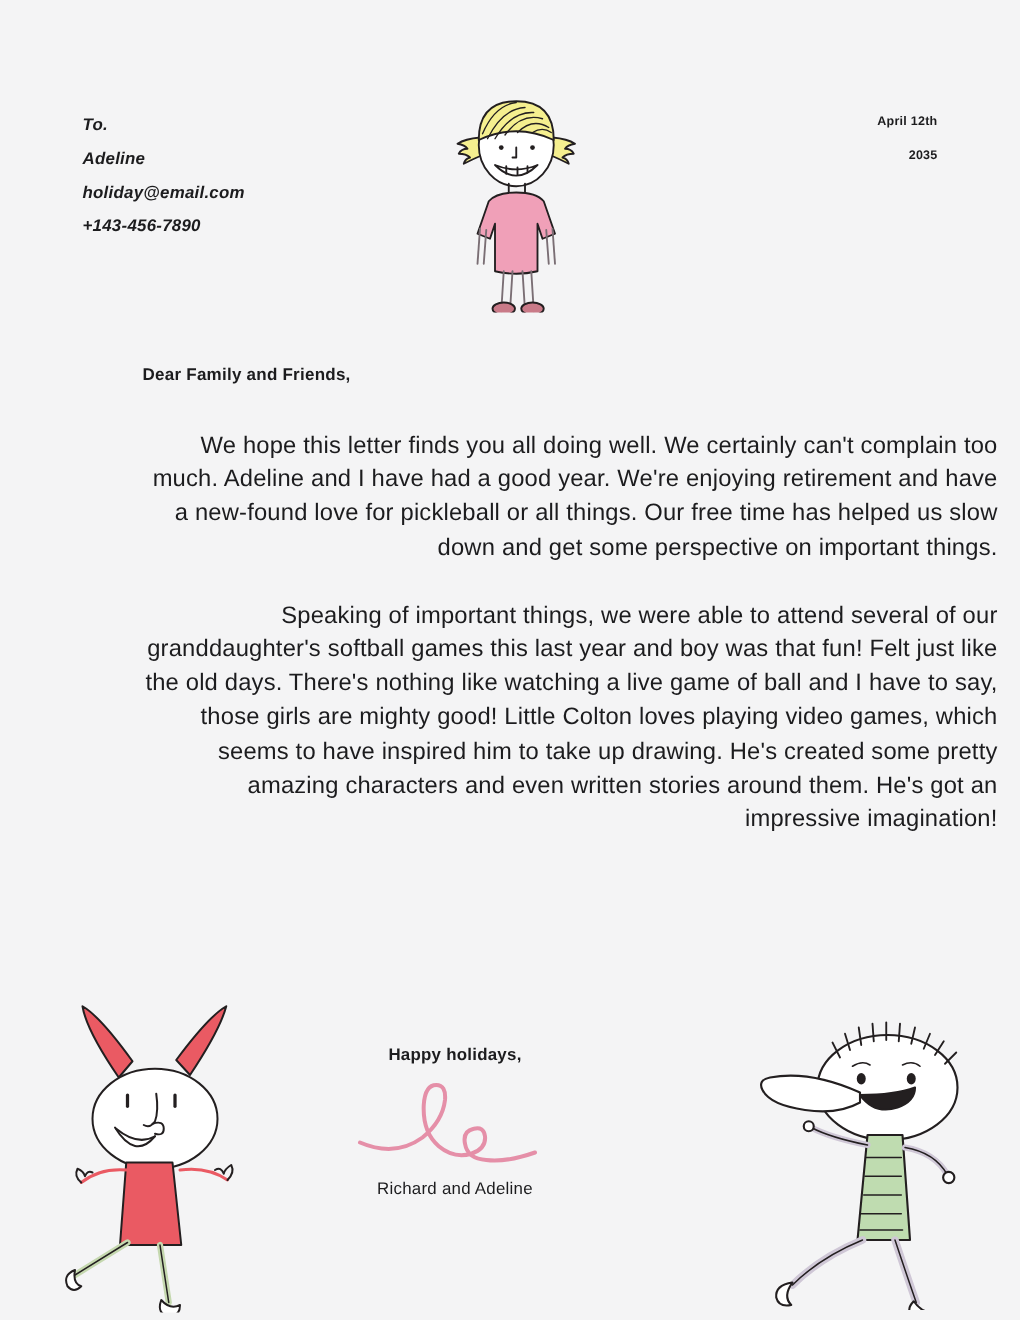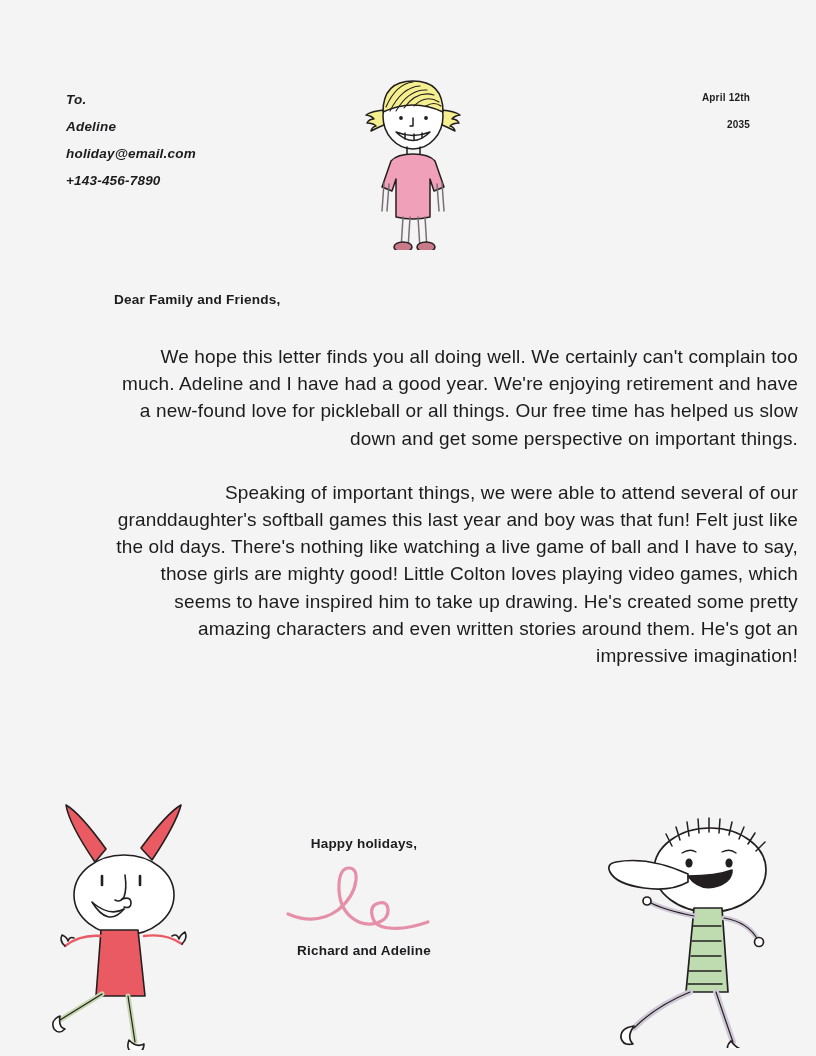--- a/index.html
+++ b/index.html
@@ -108,21 +108,21 @@
     margin: 0;
   }
   .signature-mark {
     width: 160px;
     height: 78px;
     margin: 8px auto 6px auto;
     display: block;
   }
   .sign-name {
     font-size: 13.5px;
-    font-weight: 700;
+    font-weight: 400;
     letter-spacing: 0.2px;
     margin: 0;
   }
 
   .bunny-illustration {
     position: absolute;
     left: 32px;
     top: 10px;
     width: 190px;
     height: 260px;

